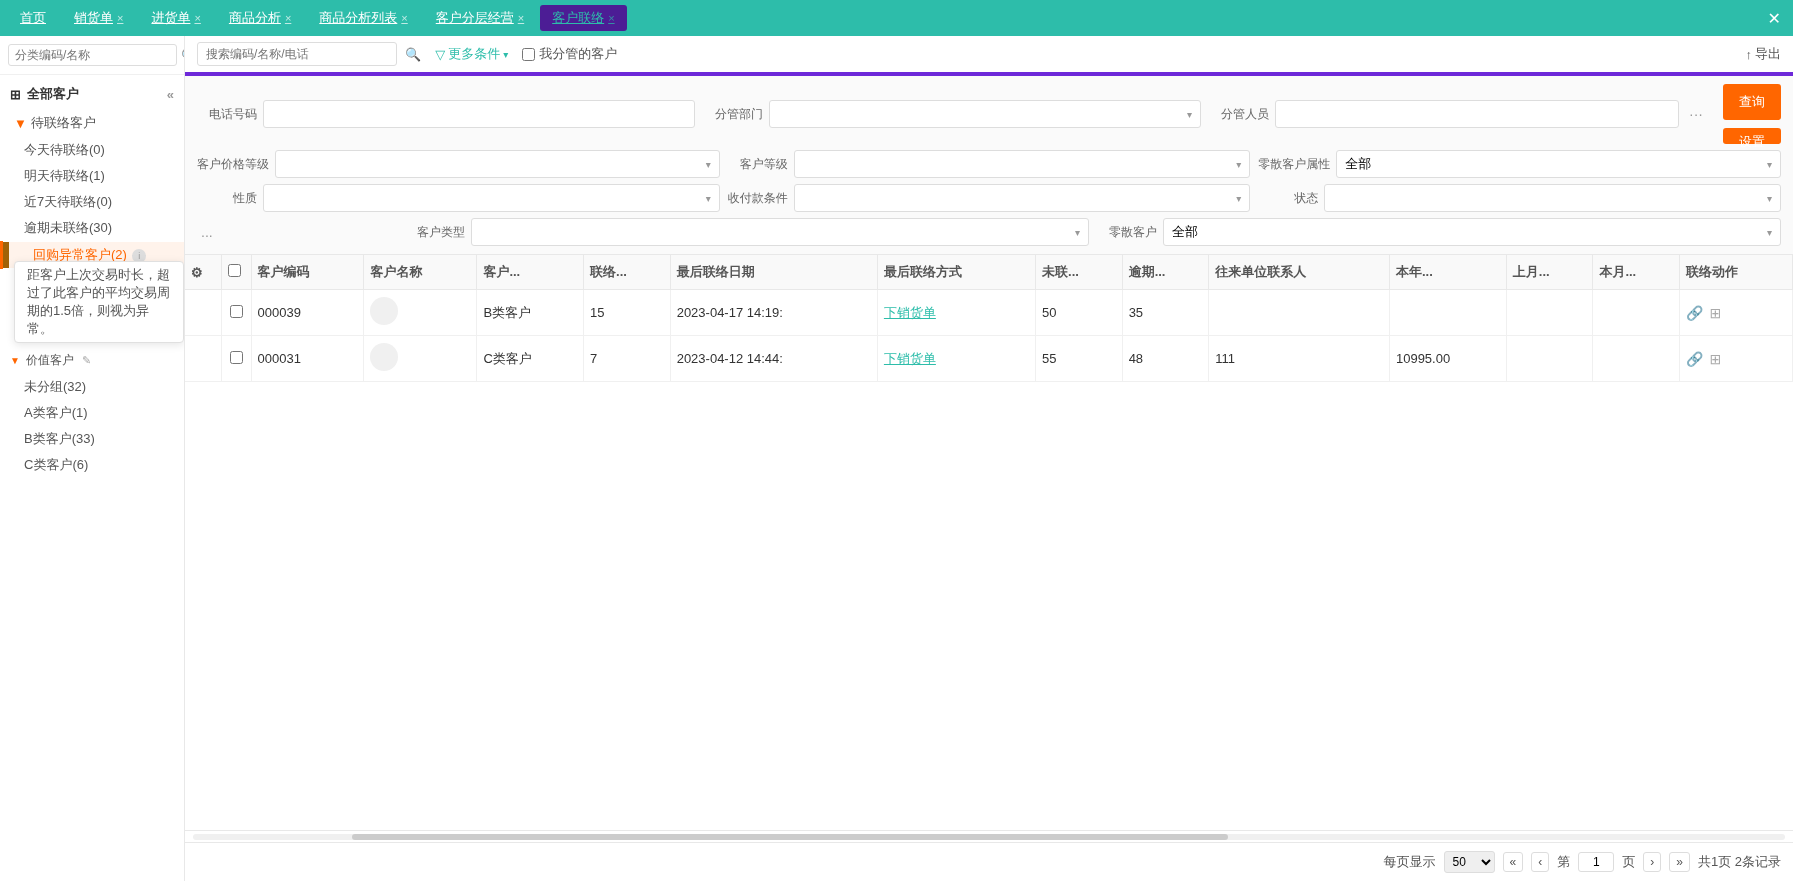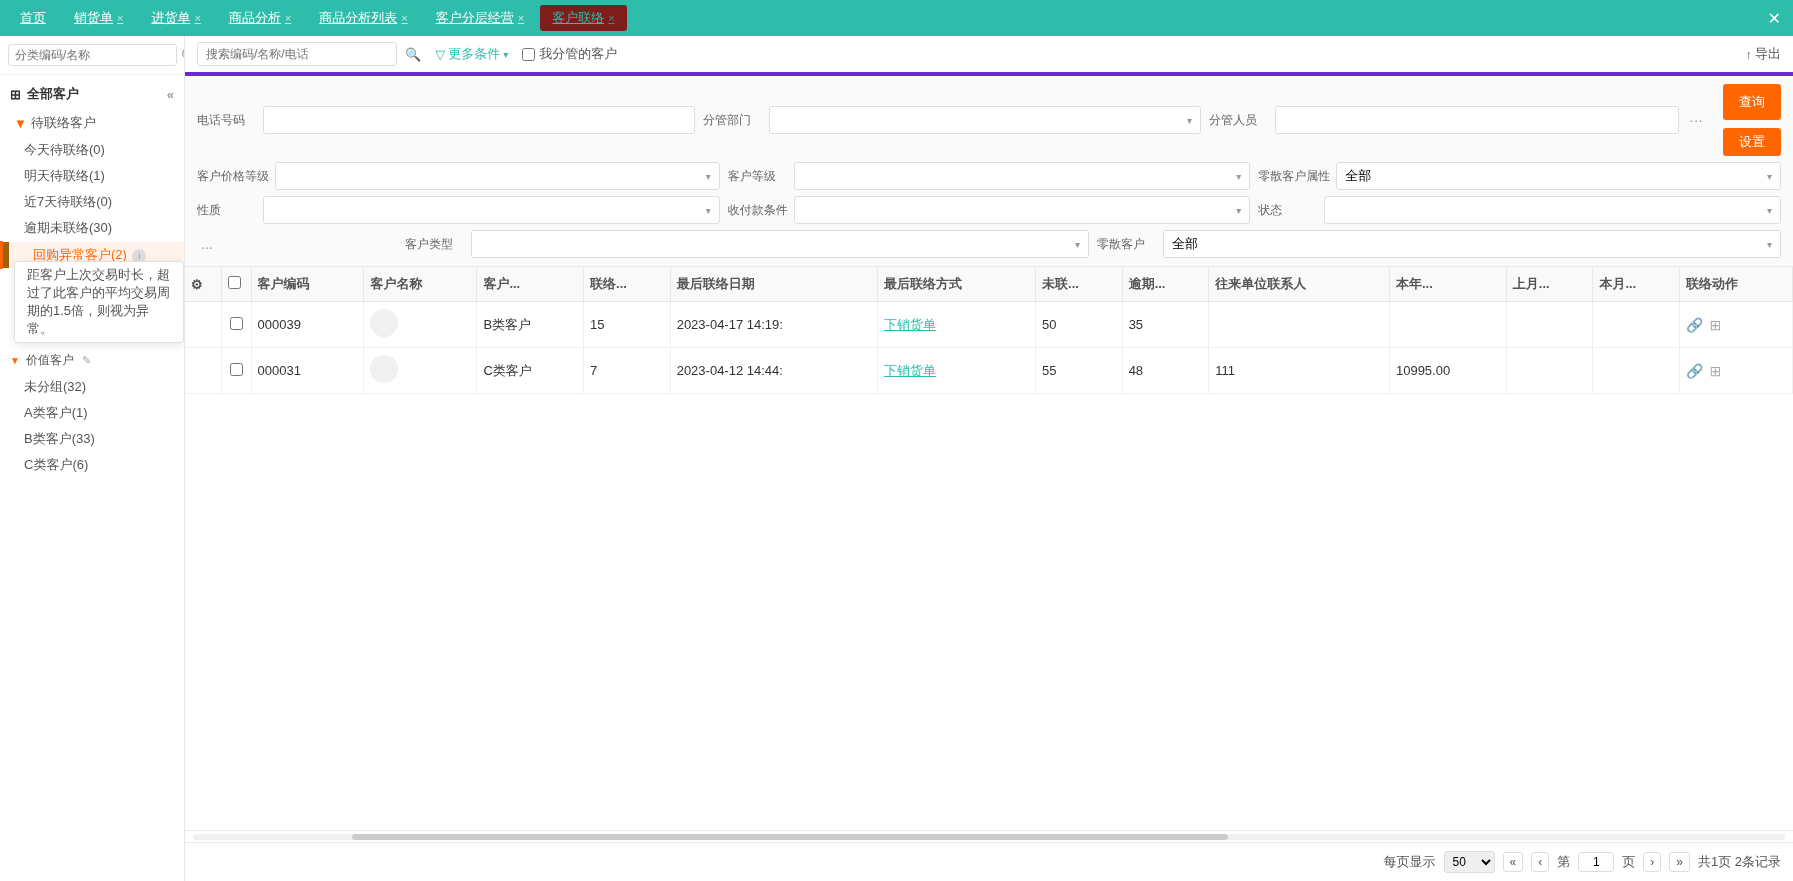--- a/index.html
+++ b/index.html
@@ -19,21 +19,21 @@
       color: #fff;
       padding: 4px 12px;
       cursor: pointer;
       border-radius: 3px;
       display: flex;
       align-items: center;
       gap: 4px;
       font-size: 13px;
       text-decoration: underline;
     }
-    .top-nav .nav-item.active { background: #7f1d1d; color: #2dbdaa; }
+    .top-nav .nav-item.active { background: #4c1d95; color: #2dbdaa; }
     .top-nav .nav-item .close-x { font-size: 11px; opacity: 0.7; }
     .top-nav .close-btn {
       position: absolute;
       right: 12px;
       color: #fff;
       cursor: pointer;
       font-size: 16px;
     }
 
     
@@ -166,20 +166,21 @@
       display: flex;
       align-items: center;
       flex: 1;
       gap: 6px;
     }
     .filter-label {
       color: #666;
       font-size: 12px;
       white-space: nowrap;
       min-width: 60px;
+      text-align: right;
     }
     .filter-input {
       flex: 1;
       border: 1px solid #ddd;
       border-radius: 3px;
       padding: 4px 8px;
       font-size: 12px;
       background: #fff;
       outline: none;
       height: 28px;
@@ -210,21 +211,21 @@
       height: 36px;
     }
     .settings-btn {
       background: #f60;
       color: #fff;
       border: none;
       border-radius: 3px;
       padding: 5px 16px;
       cursor: pointer;
       font-size: 13px;
-      height: 28px;
+      height: 16px;
       margin-top: 4px;
     }
     .btn-group {
       display: flex;
       flex-direction: column;
       gap: 4px;
       margin-left: 8px;
     }
     .dots-btn {
       color: #999;

